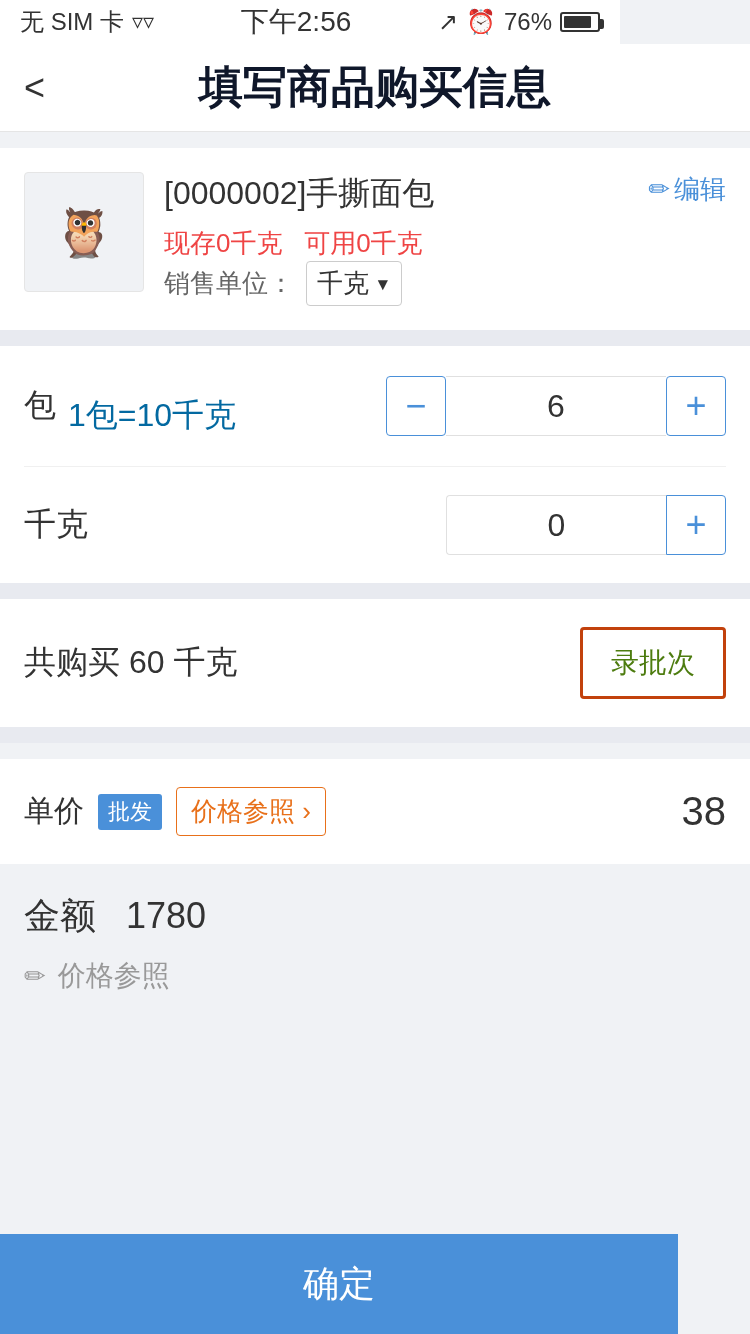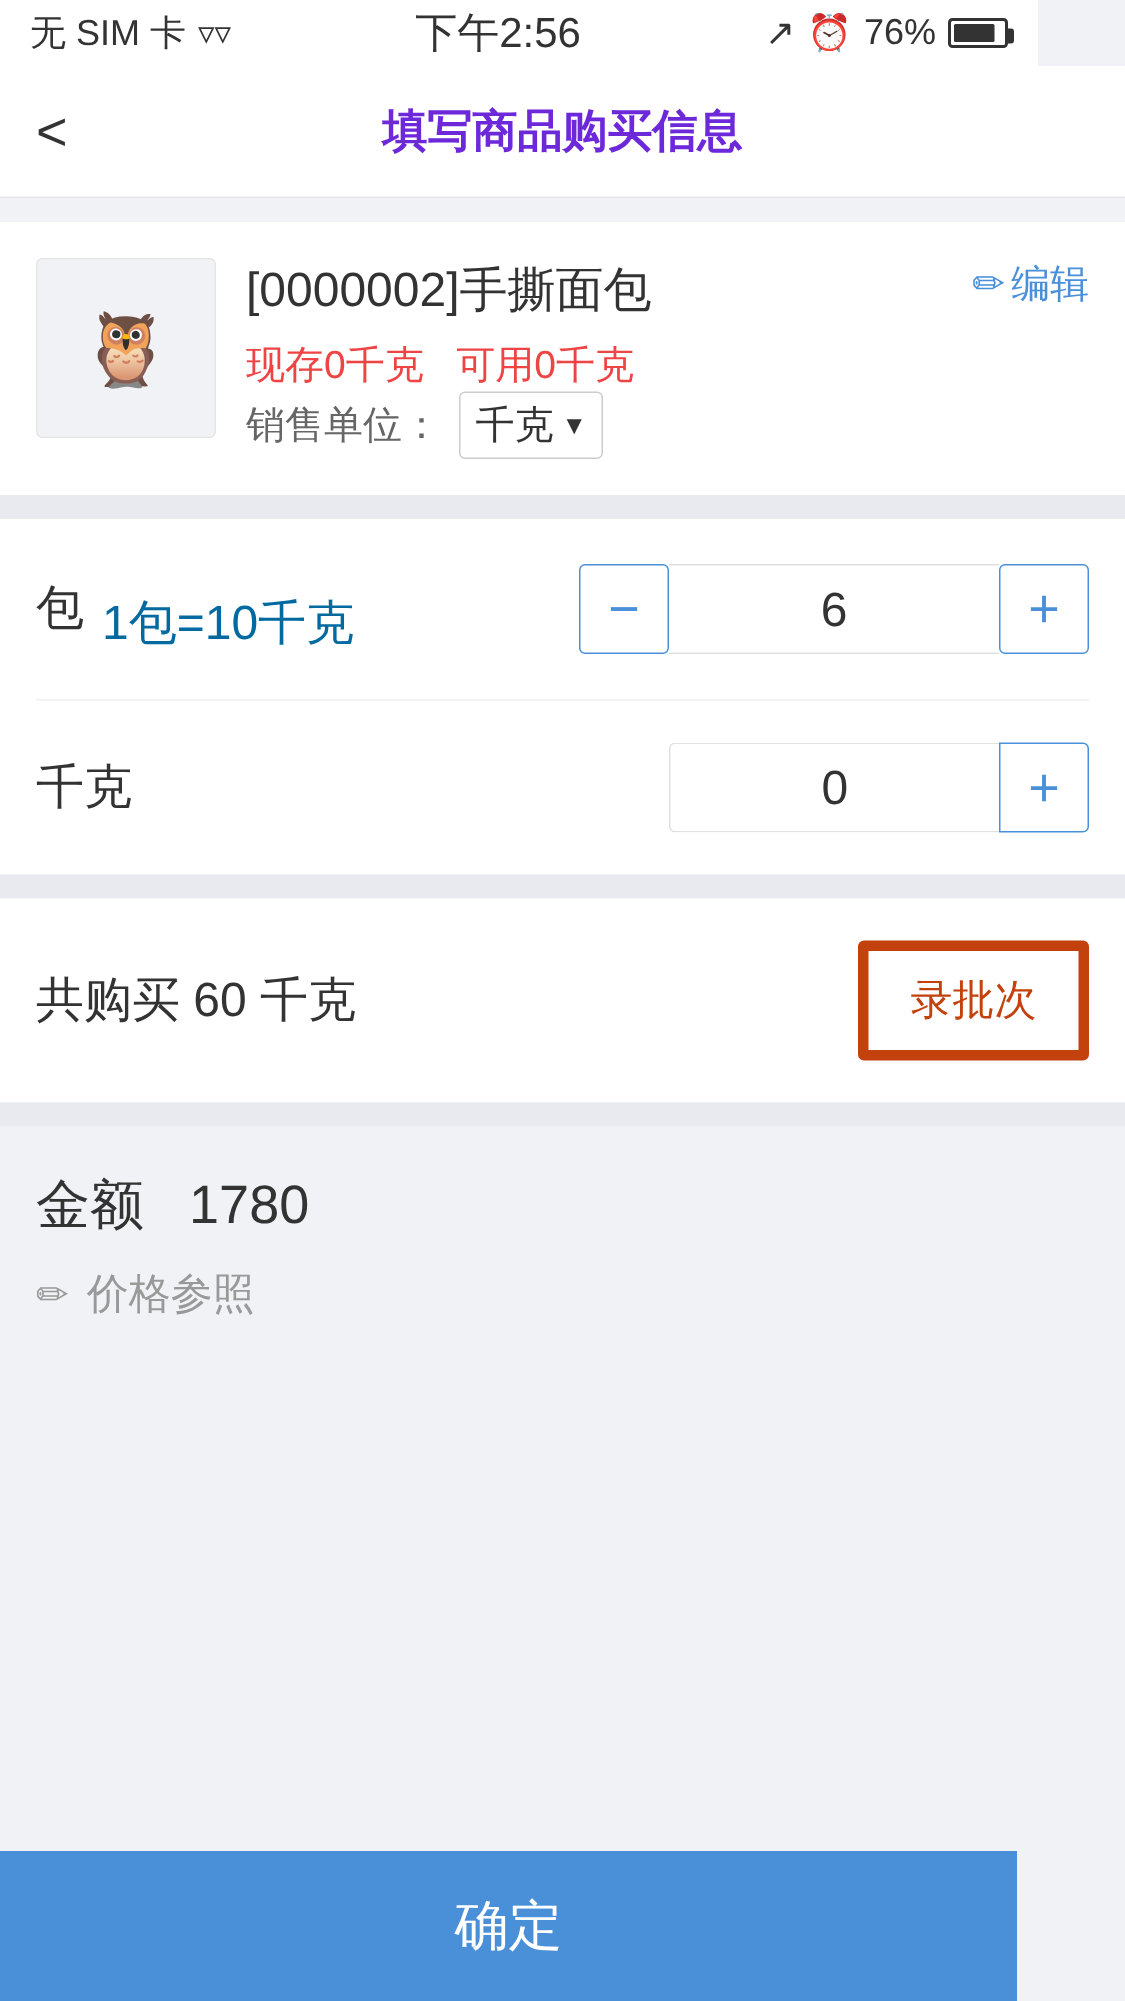--- a/index.html
+++ b/index.html
@@ -8,21 +8,21 @@
       width: 750px;
       min-height: 1334px;
       font-family: -apple-system, "PingFang SC", "Helvetica Neue", Arial, sans-serif;
       background: #f0f2f5;
       font-size: 28px;
       color: #333;
     }
 
     
     .status-bar {
-      width: 692px;
+      width: 620px;
       height: 44px;
       background: #fff;
       display: flex;
       align-items: center;
       justify-content: space-between;
       padding: 0 20px;
       font-size: 24px;
       color: #333;
     }
     .status-left { display: flex; align-items: center; gap: 8px; }
@@ -45,23 +45,23 @@
       border-bottom: 1px solid #e5e5e5;
     }
     .nav-back {
       position: absolute;
       left: 24px;
       font-size: 36px;
       color: #333;
       cursor: pointer;
     }
     .nav-title {
-      font-size: 30px;
+      font-size: 44px;
       font-weight: 600;
-      color: #6d28d9;
+      color: #0f172a;
     }
 
     
     .product-section {
       background: #fff;
       padding: 24px;
       display: flex;
       align-items: flex-start;
       gap: 20px;
       margin-top: 16px;
@@ -194,22 +194,22 @@
       padding: 28px 24px;
       display: flex;
       align-items: center;
       justify-content: space-between;
     }
     .total-text {
       font-size: 32px;
       color: #333;
     }
     .record-batch-btn {
-      border: 7px solid #c2410c;
-      color: #c2410c;
+      border: 3px solid #c2410c;
+      color: #4d7c0f;
       background: #fff;
       padding: 14px 28px;
       font-size: 28px;
       border-radius: 4px;
       cursor: pointer;
     }
 
     
     .price-section {
       background: #fff;
@@ -385,20 +385,28 @@
 
   <div class="divider"></div>
 
   <div class="total-section">
     <span class="total-text">共购买 60 千克</span>
     <button class="record-batch-btn">录批次</button>
   </div>
 
   <div class="divider"></div>
 
+  <div class="price-section">
+    <div class="price-left">
+      <span class="price-label">单价</span>
+      <span class="batch-tag">批发</span>
+      <button class="price-ref-btn">价格参照 ›</button>
+    </div>
+    <span class="price-value">38</span>
+  </div>
 
   <div class="amount-section">
     <div class="amount-row">
       <span>金额</span>
       <span>&nbsp;</span>
       <span>1780</span>
     </div>
     <div class="note-row">
       <span class="pencil-icon">✏</span>
       <span>价格参照</span>

